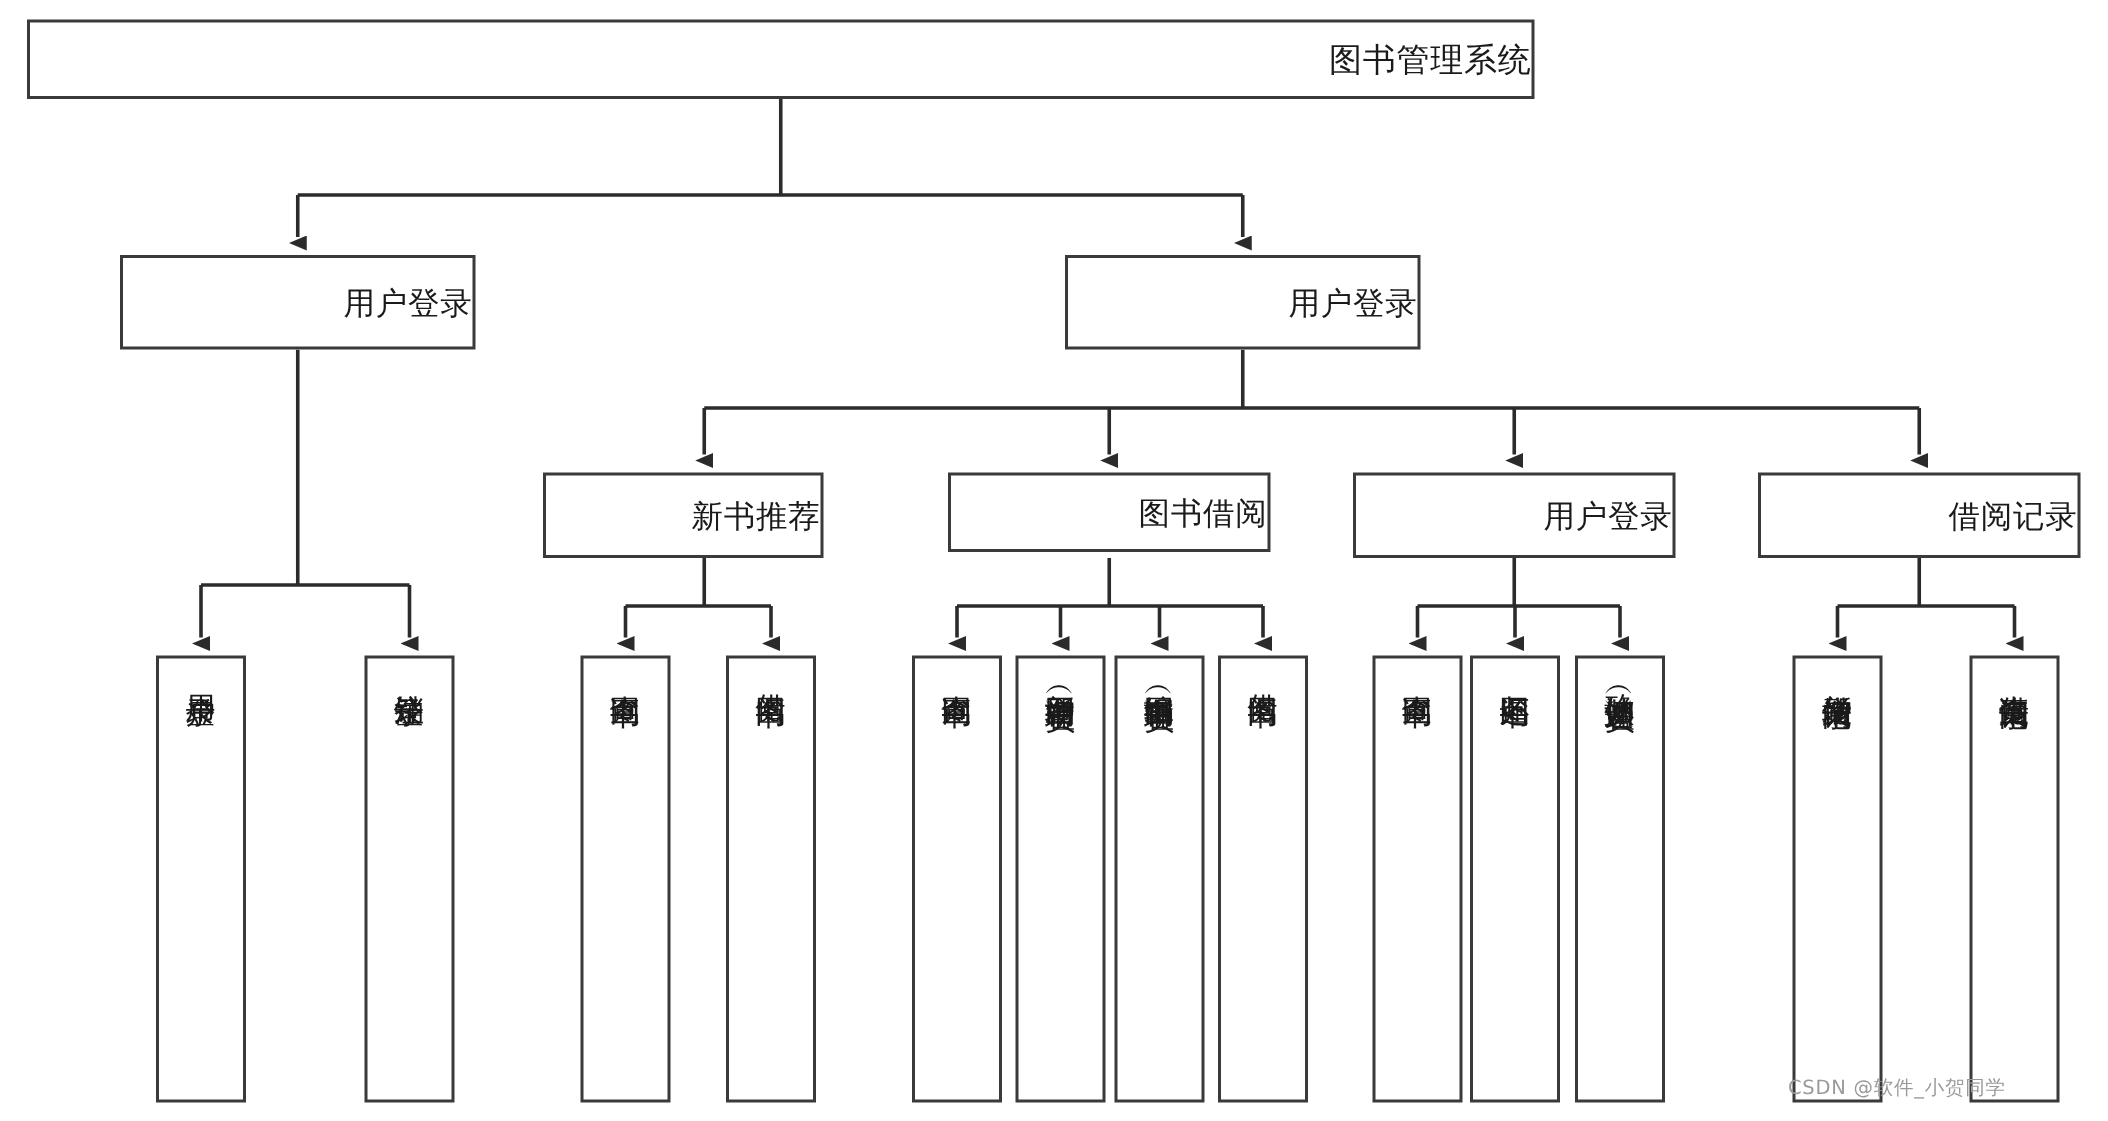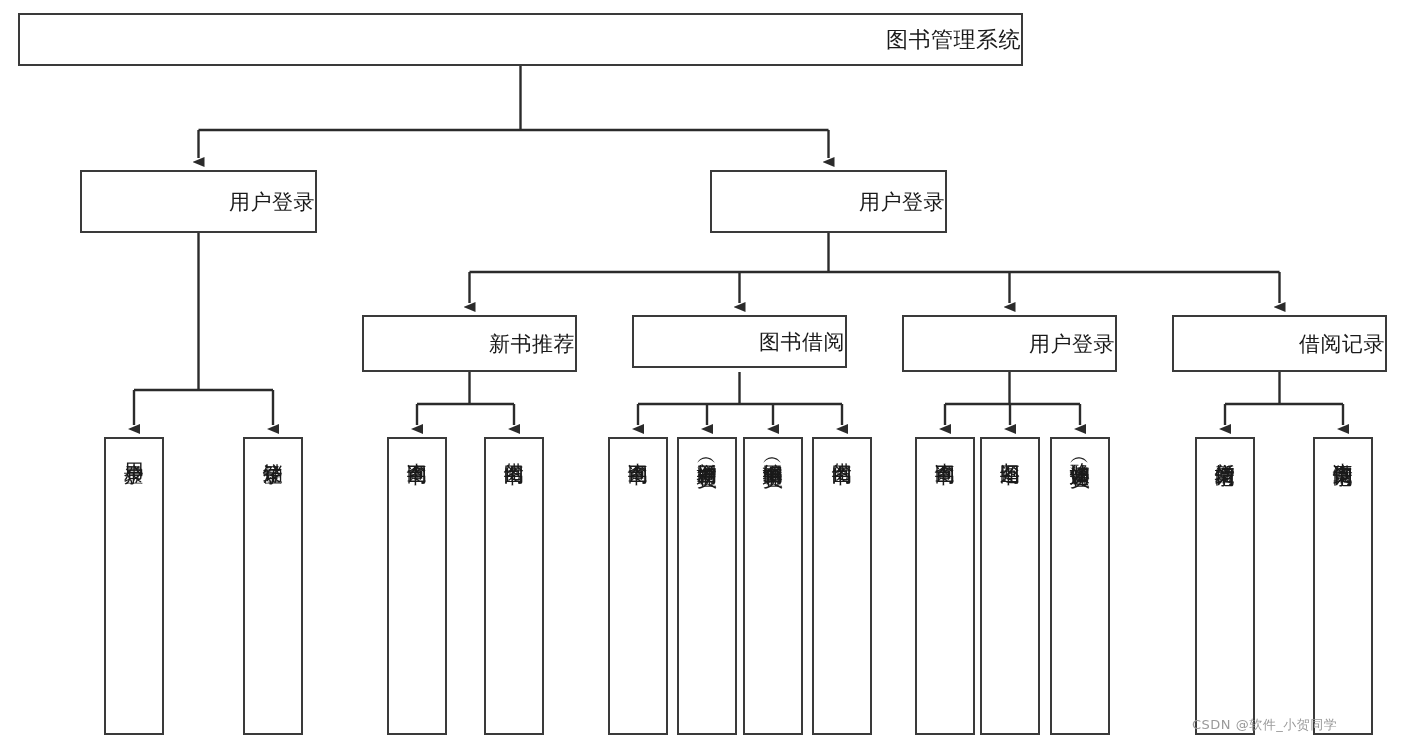--- a/index.html
+++ b/index.html
@@ -134,21 +134,21 @@
         </div>
       </div>
       <div class="node leaf" style="left: 243px; top: 437px; width: 60px; height: 298px;">
         <div class="vtext-wrap">
           <span class="vtext">注销登录</span>
         </div>
       </div>
       <div class="node horizontal" style="left: 710px; top: 170px; width: 237px; height: 63px;">
         <span>用户登录</span>
       </div>
-      <div class="node horizontal" style="left: 362px; top: 315px; width: 215px; height: 57px;">
+      <div class="node horizontal" style="left: 362px; top: 315px; width: 187px; height: 57px;">
         <span>新书推荐</span>
       </div>
       <div class="node leaf" style="left: 387px; top: 437px; width: 60px; height: 298px;">
         <div class="vtext-wrap">
           <span class="vtext">查询图书</span>
         </div>
       </div>
       <div class="node leaf" style="left: 484px; top: 437px; width: 60px; height: 298px;">
         <div class="vtext-wrap">
           <span class="vtext">借阅图书</span>

